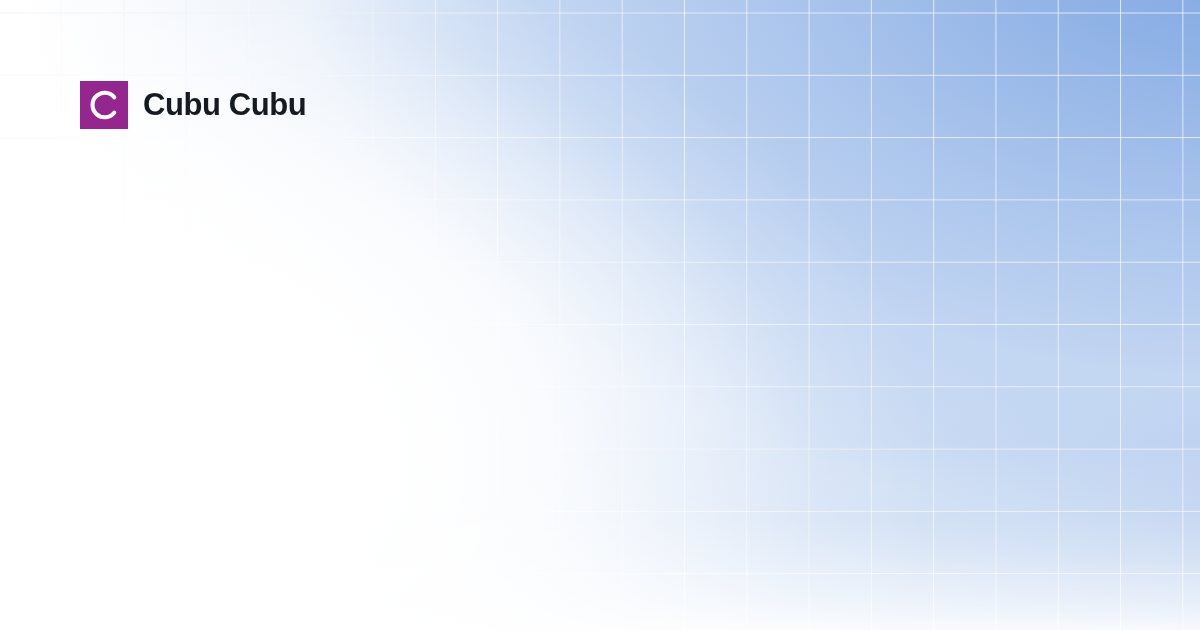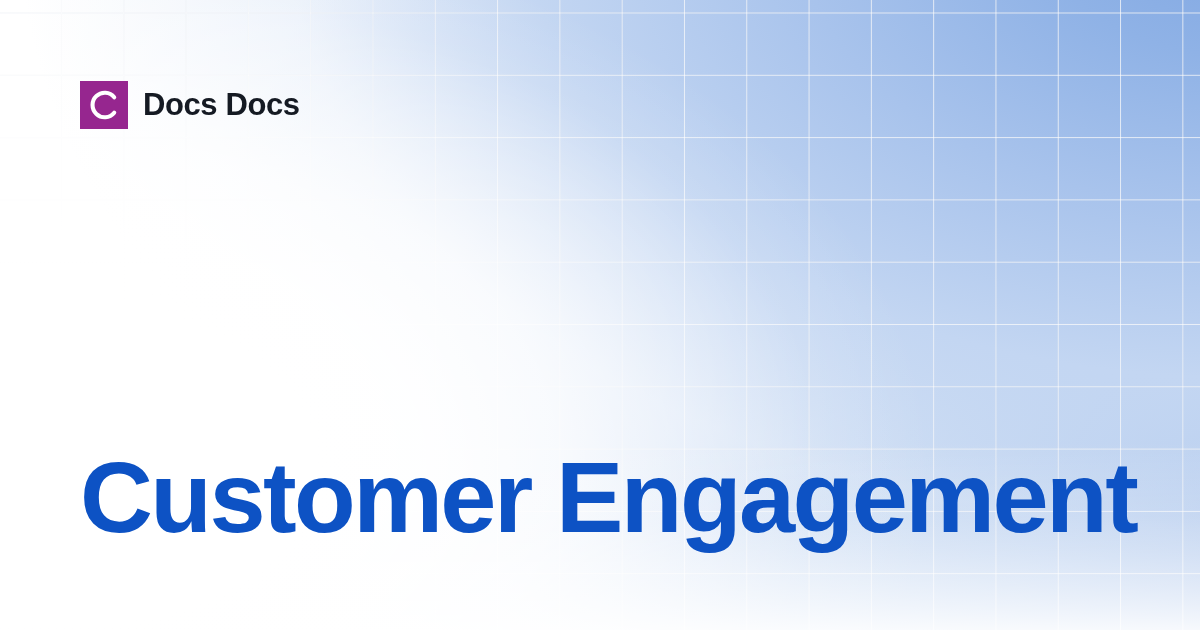--- a/index.html
+++ b/index.html
@@ -140,18 +140,17 @@
   <div class="bg-grid"></div>
   <div class="bg-glow"></div>
   <div class="bg-glow-bottom"></div>
 
   <div class="brand">
     <div class="brand-mark">
       <svg width="34" height="34" viewBox="0 0 34 34" aria-hidden="true">
         <path d="M27.2 9.3a12.2 12.2 0 1 0 0 15.4" fill="none" stroke="#ffffff" stroke-width="4.1" stroke-linecap="round"></path>
       </svg>
     </div>
-    <div class="brand-name">Docs Docs</div>
+    <div class="brand-name">Cubu Cubu</div>
   </div>
 
-  <div class="hero-title">Customer Engagement</div>
 
 </div>
 
 </body></html>

